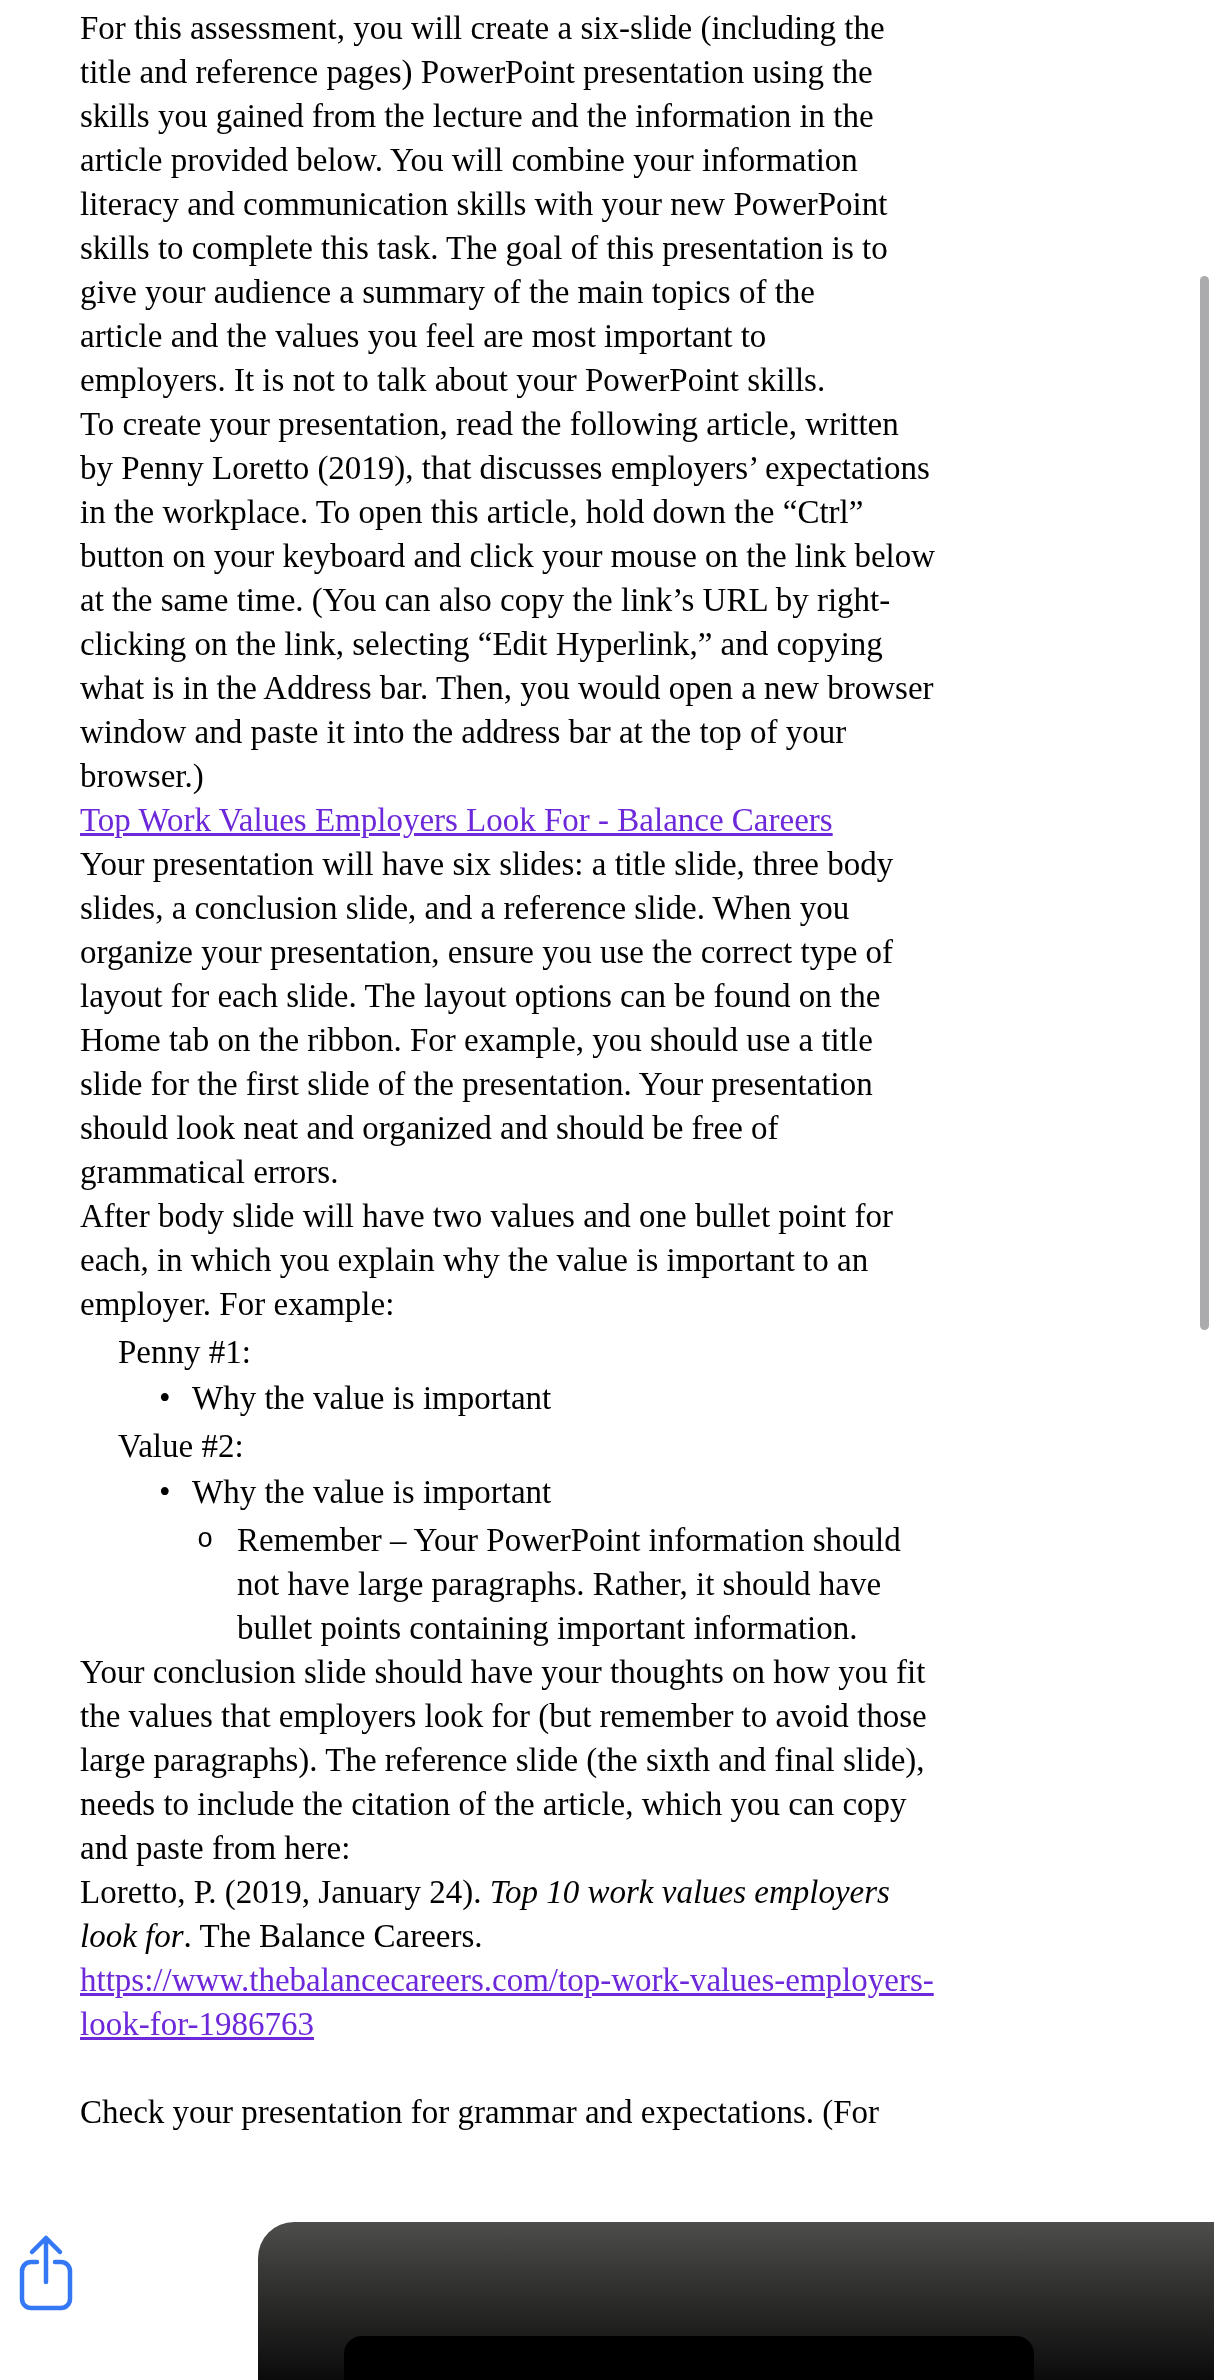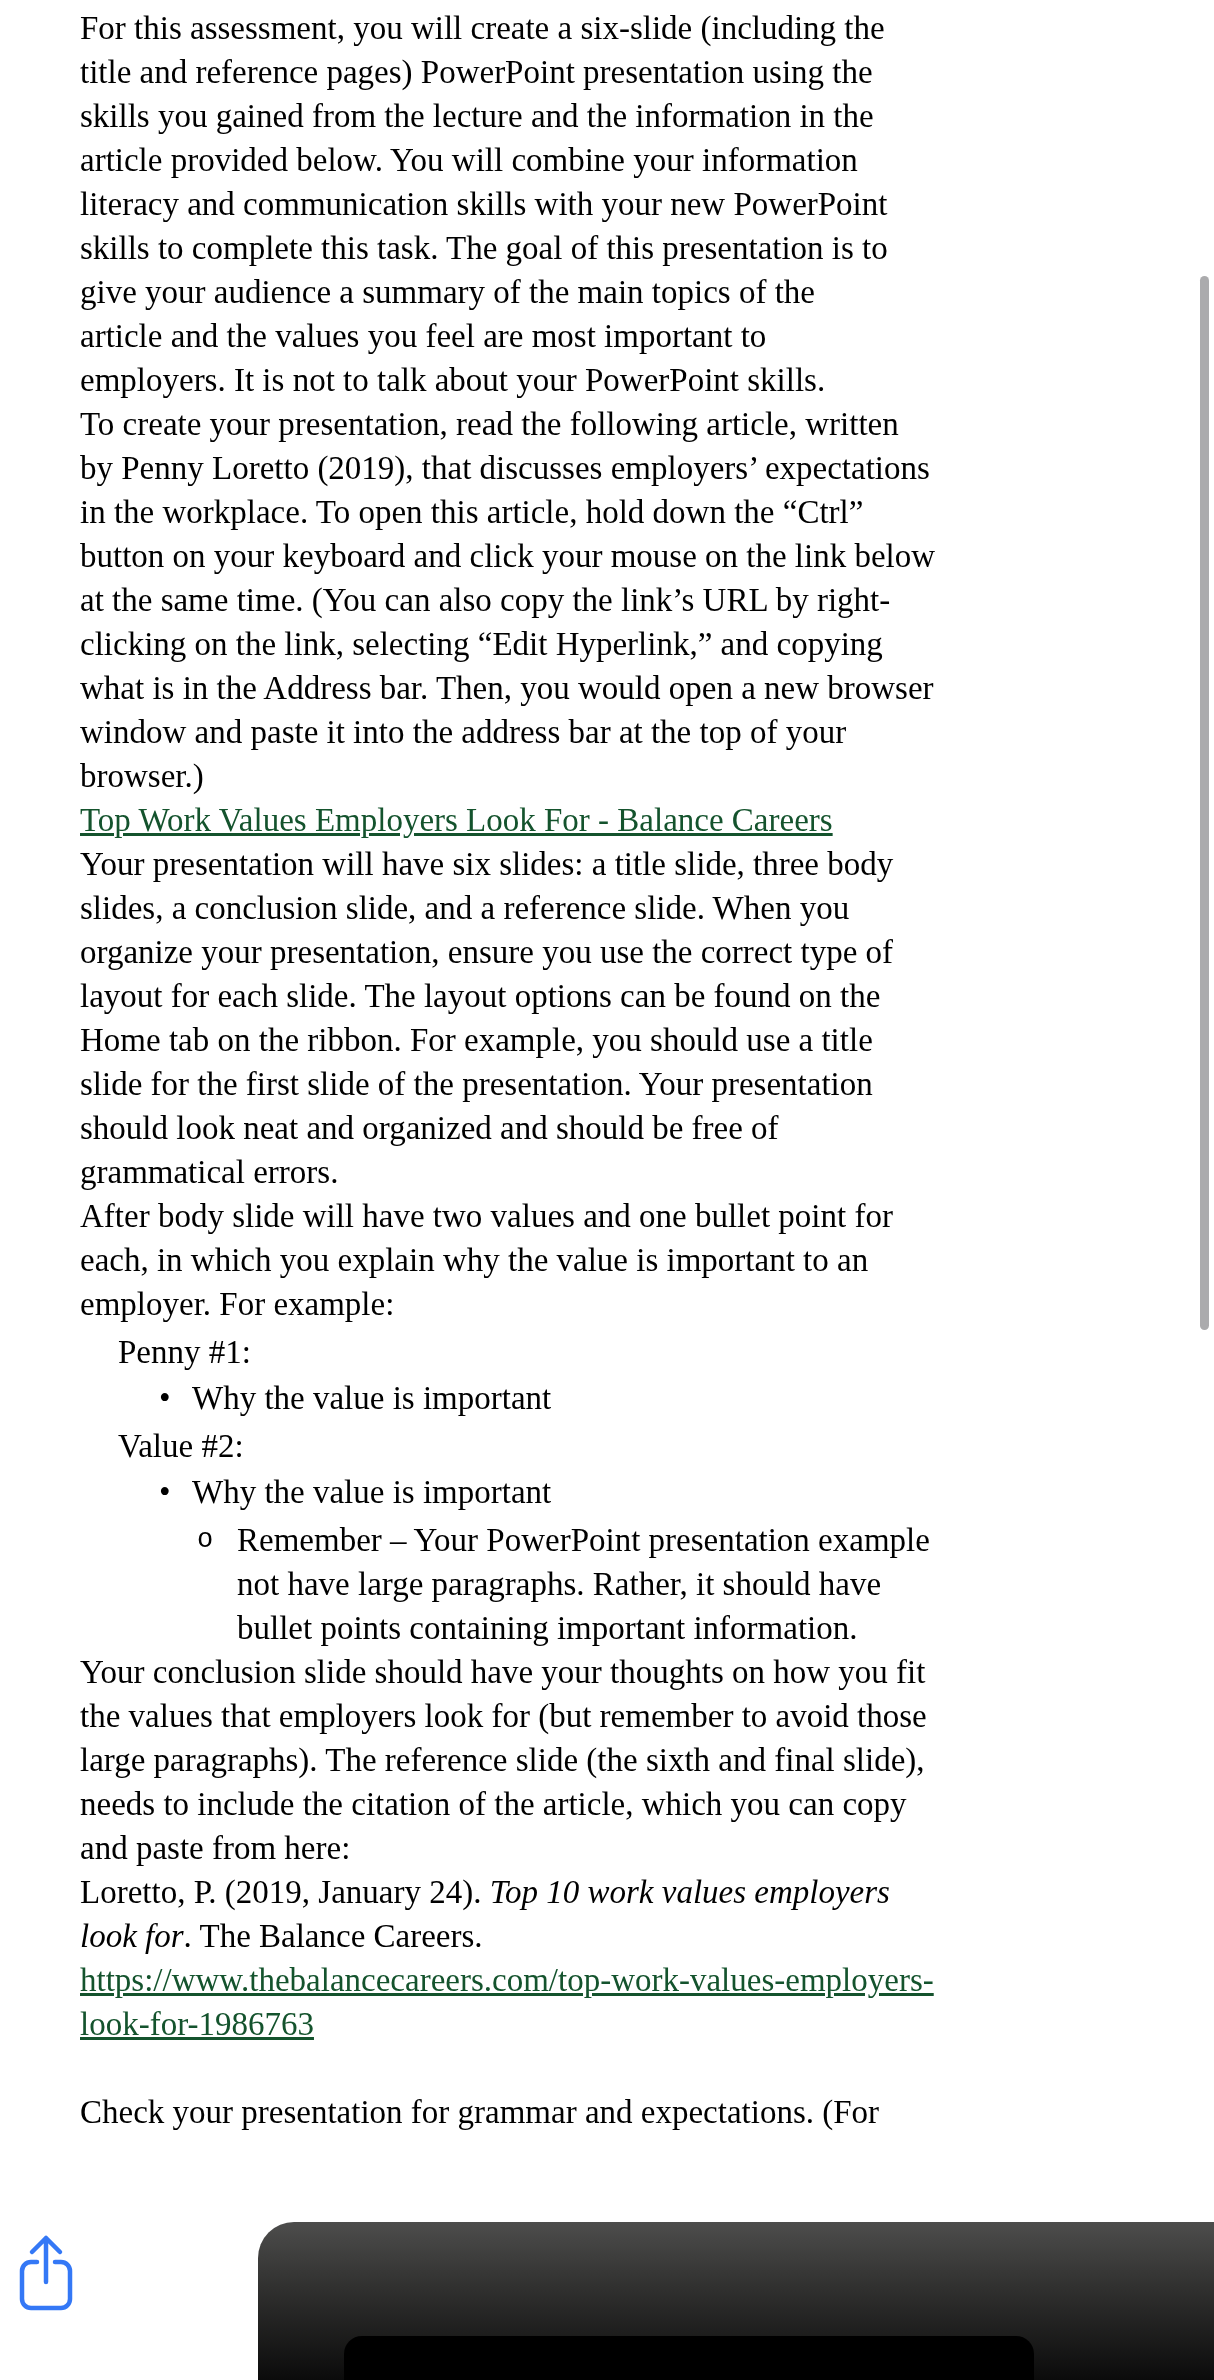--- a/index.html
+++ b/index.html
@@ -9,21 +9,21 @@
     font-family:"Liberation Serif", serif; color:#000;
   }
   .doc {
     position:absolute; top:0; left:0; width:1084px;
     padding:6px 20px 0 80px; box-sizing:border-box;
     font-size:33px; line-height:44px;
   }
   .doc p { margin:0; white-space:pre-line; }
   .bold   { font-weight:400; }
   .italic { font-style:italic; }
-  a.link  { color:#14532d; text-decoration:underline; cursor:pointer; }
+  a.link  { color:#6d28d9; text-decoration:underline; cursor:pointer; }
   .indent1 { padding-left:38px; margin-top:4px !important; }
   .li { display:flex; align-items:flex-start; }
   .li .mk { flex:0 0 auto; }
   .li .tx { white-space:pre-line; }
   .bullet { padding-left:79px; margin-top:2px; }
   .bullet .mk { width:33px; }
   .subbullet { padding-left:117px; margin-top:4px; }
   .subbullet .mk { width:40px; font-family:"Liberation Mono", monospace; font-size:27px; line-height:44px; }
   .gap-top { margin-top:44px !important; }
 
@@ -105,21 +105,21 @@
 
     <p class="indent1">Value #2:</p>
 
     <div class="li bullet">
       <span class="mk">•</span>
       <span class="tx">Why the value is important</span>
     </div>
 
     <div class="li subbullet">
       <span class="mk">o</span>
-      <span class="tx">Remember – Your PowerPoint presentation example
+      <span class="tx">Remember – Your PowerPoint information should
 not have large paragraphs. Rather, it should have
 bullet points containing important information.</span>
     </div>
 
     <p>Your conclusion slide should have your thoughts on how you fit
 the values that employers look for (but remember to avoid those
 large paragraphs). The reference slide (the sixth and final slide),
 needs to include the citation of the article, which you can copy
 and paste from here:</p>
 

